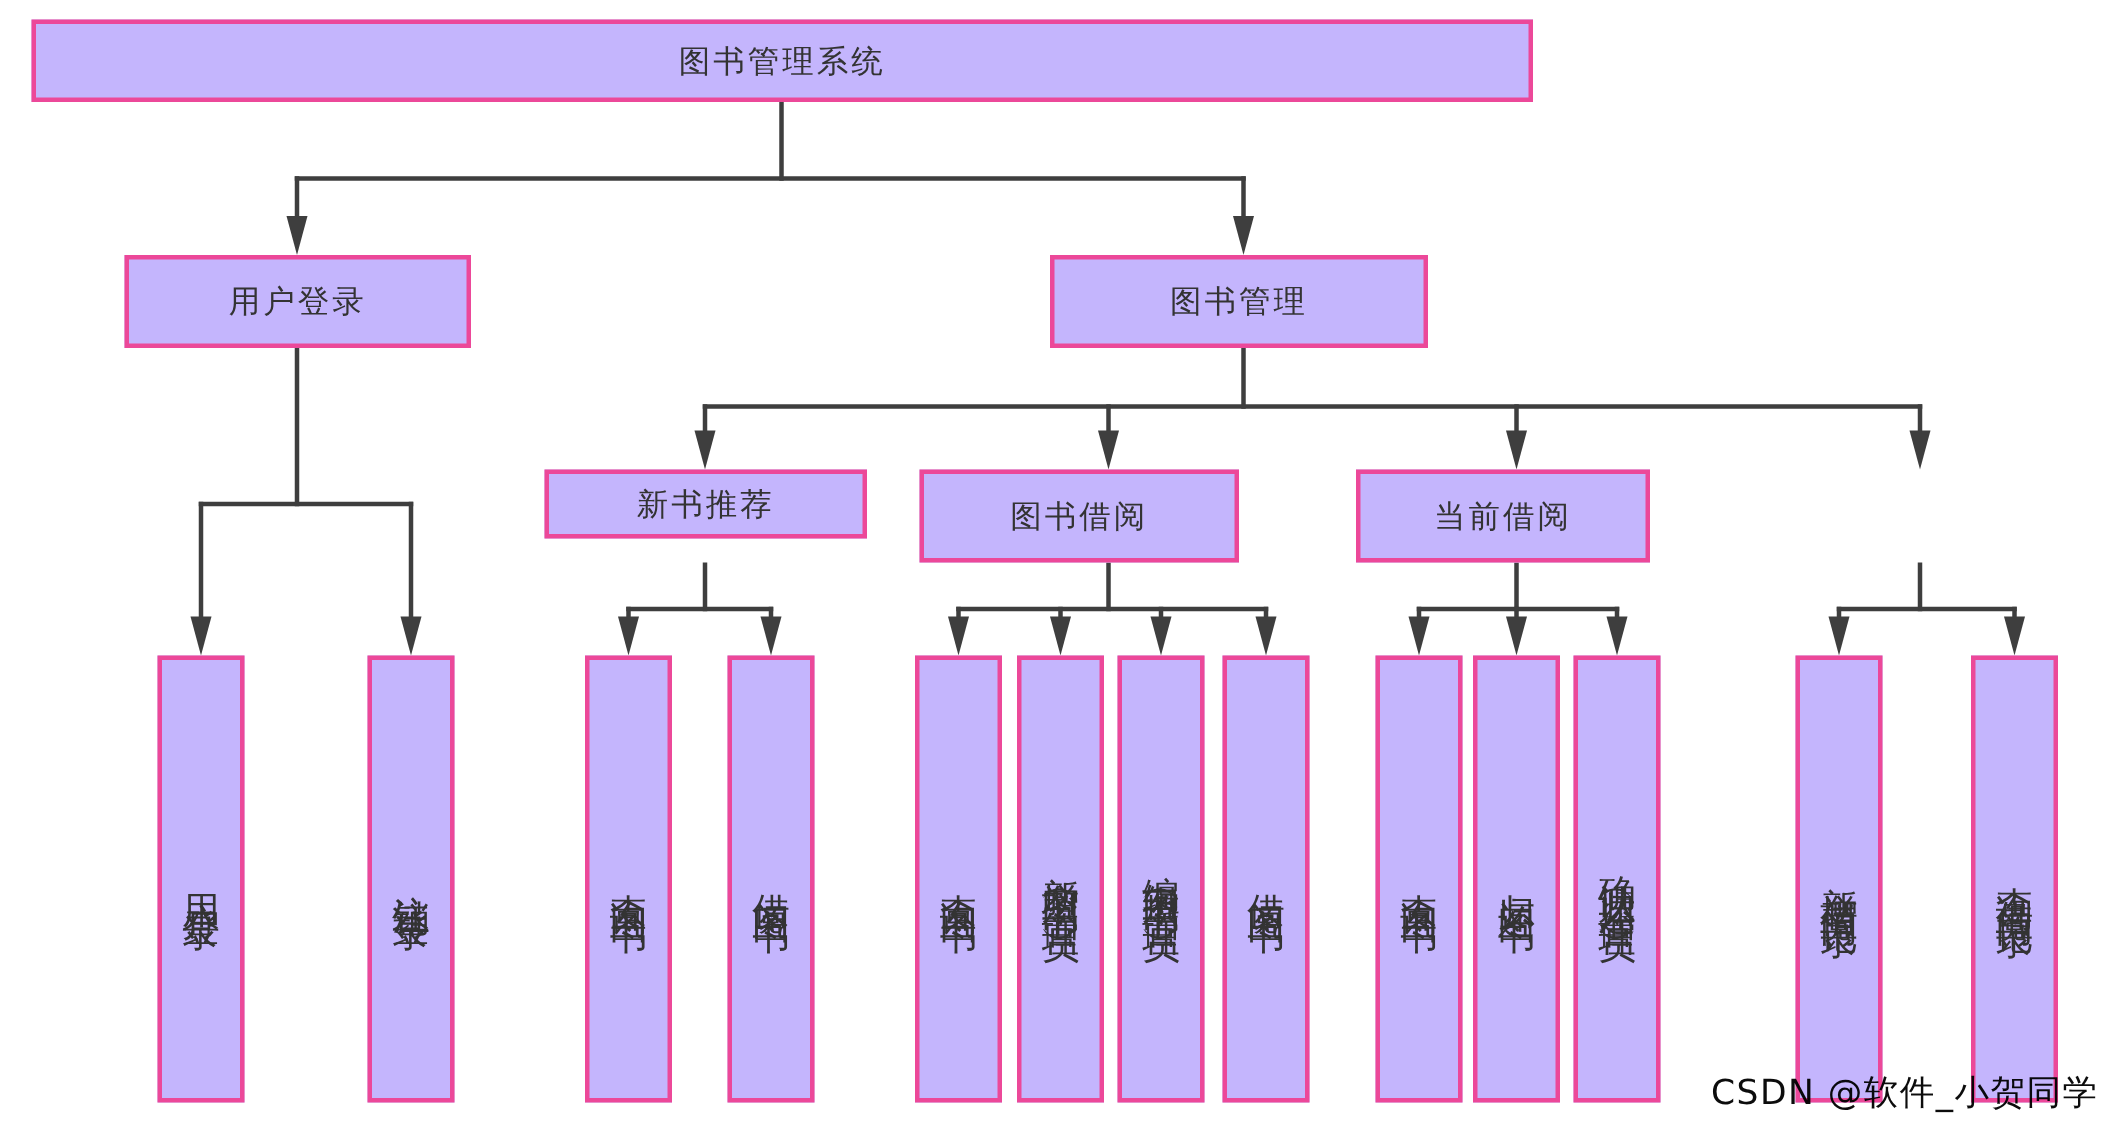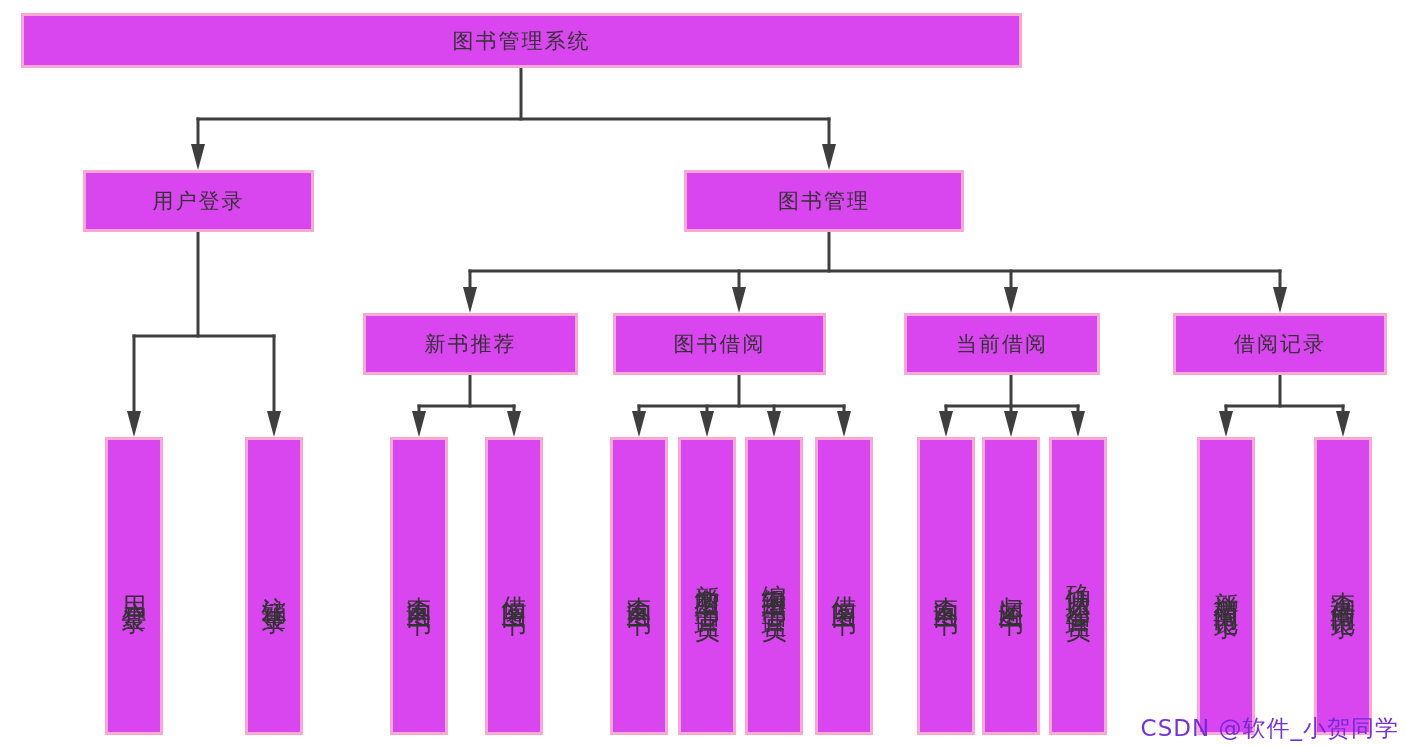--- a/index.html
+++ b/index.html
@@ -18,22 +18,22 @@
   }
   .wires {
     position: absolute;
     left: 0;
     top: 0;
     pointer-events: none;
   }
   .box {
     position: absolute;
     box-sizing: border-box;
-    border: 3px solid #f9a8d4;
-    background: #d946ef;
+    border: 3px solid #ec4899;
+    background: #c4b5fd;
     display: flex;
     align-items: center;
     justify-content: center;
     text-align: center;
   }
   .hbox span {
     font-size: 21px;
     letter-spacing: 2px;
     white-space: nowrap;
   }
@@ -43,21 +43,21 @@
     font-size: 25px;
     letter-spacing: 5px;
     line-height: 1;
   }
   .watermark {
     position: absolute;
     right: 6px;
     bottom: 3px;
     font-size: 23px;
     letter-spacing: 1px;
-    color: #6d28d9;
+    color: #000000;
     opacity: 0.95;
     white-space: nowrap;
     z-index: 5;
   }
 </style>
 </head>
 <body>
 
 <div class="canvas">
 
@@ -123,35 +123,32 @@
     <polygon points="1343,437 1336,411 1350,411" stroke="none"></polygon>
   </svg>
 
   <div class="box hbox" style="left:21px;top:13px;width:1001px;height:55px">
     <span>图书管理系统</span>
   </div>
 
   <div class="box hbox" style="left:83px;top:170px;width:231px;height:62px">
     <span>用户登录</span>
   </div>
-  <div class="box hbox" style="left:684px;top:170px;width:280px;height:62px">
+  <div class="box hbox" style="left:700px;top:170px;width:252px;height:62px">
     <span>图书管理</span>
   </div>
 
-  <div class="box hbox" style="left:363px;top:313px;width:215px;height:62px">
+  <div class="box hbox" style="left:363px;top:313px;width:215px;height:46px">
     <span>新书推荐</span>
   </div>
   <div class="box hbox" style="left:613px;top:313px;width:213px;height:62px">
     <span>图书借阅</span>
   </div>
   <div class="box hbox" style="left:904px;top:313px;width:196px;height:62px">
     <span>当前借阅</span>
-  </div>
-  <div class="box hbox" style="left:1173px;top:313px;width:214px;height:62px">
-    <span>借阅记录</span>
   </div>
 
   <div class="box vbox" style="left:105px;top:437px;width:58px;height:298px">
     <span>用户登录</span>
   </div>
   <div class="box vbox" style="left:245px;top:437px;width:58px;height:298px">
     <span>注销登录</span>
   </div>
 
   <div class="box vbox" style="left:390px;top:437px;width:58px;height:298px">

